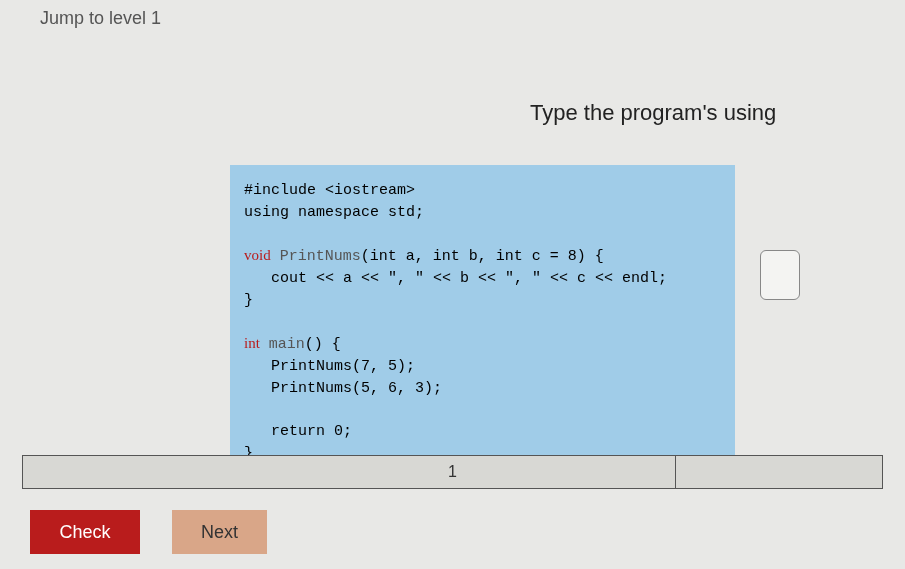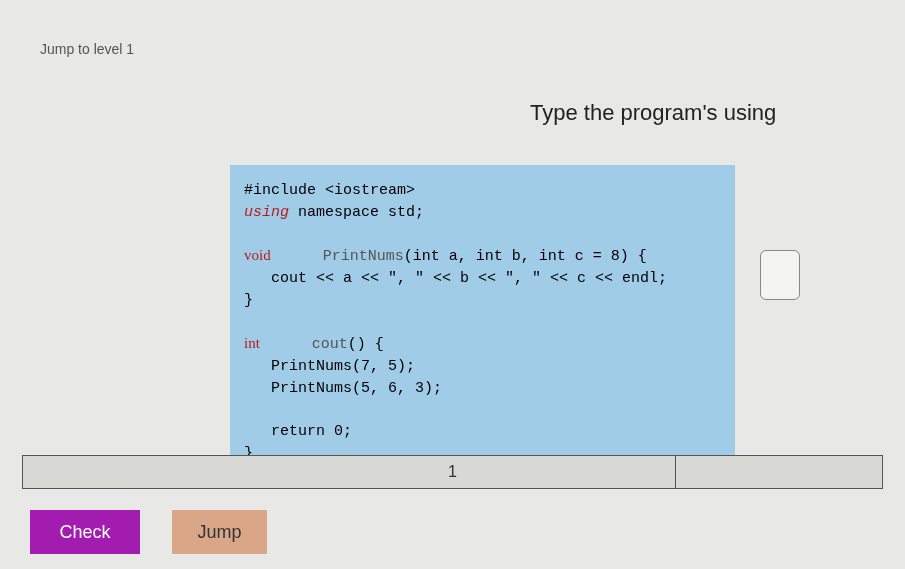--- a/index.html
+++ b/index.html
@@ -6,24 +6,24 @@
     body {
       width: 905px;
       height: 569px;
       background: #e8e8e6;
       font-family: Arial, Helvetica, sans-serif;
       position: relative;
       overflow: hidden;
     }
     .jump-link {
       position: absolute;
-      top: 41px;
+      top: 8px;
       left: 40px;
       color: #555;
-      font-size: 14px;
+      font-size: 18px;
       text-decoration: none;
       text-align: center;
     }
     .output-prompt {
       position: absolute;
       top: 100px;
       left: 530px;
       font-size: 22px;
       color: #222;
     }
@@ -34,23 +34,23 @@
       width: 505px;
       background: #a0cce8;
       padding: 15px 14px 18px 14px;
       font-family: "Courier New", monospace;
       font-size: 15px;
       line-height: 1.45;
       white-space: pre;
       color: #000;
     }
     .kw-pre { color: #000000; }
-    .kw-ns { color: #b91c1c; font-style: italic; }
+    .kw-ns { color: #000000; }
     .kw-type { color: #b91c1c; font-family: Liberation Serif, serif; }
-    .fn-name { color: #555; margin-left: 43px; }
+    .fn-name { color: #555; }
     .output-box {
       position: absolute;
       top: 250px;
       left: 760px;
       width: 40px;
       height: 50px;
       border: 1px solid #888;
       border-radius: 6px;
       background: #f4f4f2;
       padding: 6px;
@@ -81,21 +81,21 @@
       background: #555;
       right: 24%;
       top: 0;
     }
     .check-btn {
       position: absolute;
       top: 510px;
       left: 30px;
       width: 110px;
       height: 44px;
-      background: #a21caf;
+      background: #b91c1c;
       color: #fff;
       border: none;
       font-size: 18px;
       cursor: pointer;
     }
     .next-btn {
       position: absolute;
       top: 510px;
       left: 172px;
       width: 95px;
@@ -114,28 +114,28 @@
 
 <div class="output-prompt">Type the program's using</div>
 
 <div class="code-block"><span class="kw-pre">#include</span><span> &lt;iostream&gt;</span>
 <span class="kw-ns">using</span><span> namespace std;</span>
 
 <span class="kw-type">void</span><span class="fn-name"> PrintNums</span><span>(int a, int b, int c = 8) {</span>
 <span>   cout &lt;&lt; a &lt;&lt; ", " &lt;&lt; b &lt;&lt; ", " &lt;&lt; c &lt;&lt; endl;</span>
 <span>}</span>
 
-<span class="kw-type">int</span><span class="fn-name"> cout</span><span>() {</span>
+<span class="kw-type">int</span><span class="fn-name"> main</span><span>() {</span>
 <span>   PrintNums(7, 5);</span>
 <span>   PrintNums(5, 6, 3);</span>
 
 <span>   return 0;</span>
 <span>}</span></div>
 
 <textarea class="output-box" value="" style=""></textarea>
 
 <div class="progress-bar">
   <span class="progress-level">1</span>
   <div class="progress-divider"></div>
 </div>
 
 <button class="check-btn">Check</button>
-<button class="next-btn">Jump</button>
+<button class="next-btn">Next</button>
 
 </body></html>

